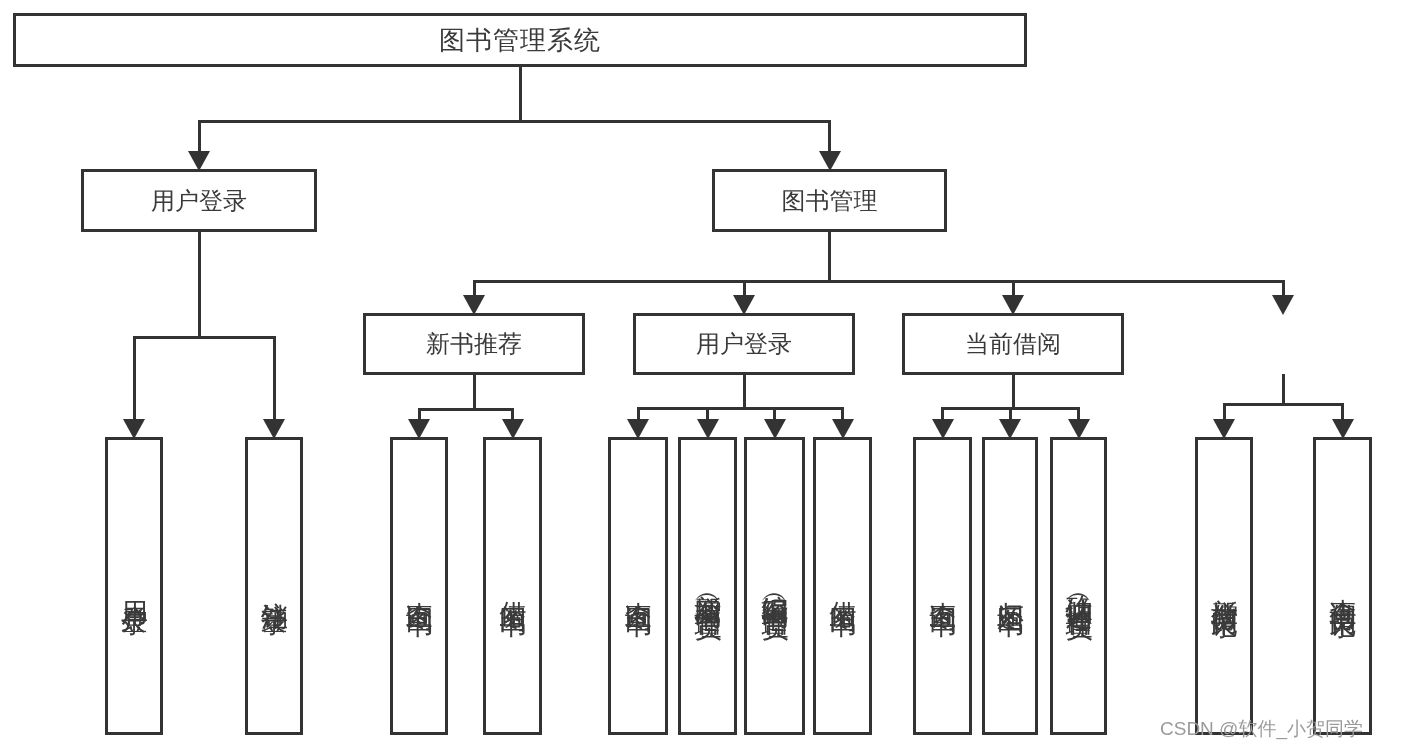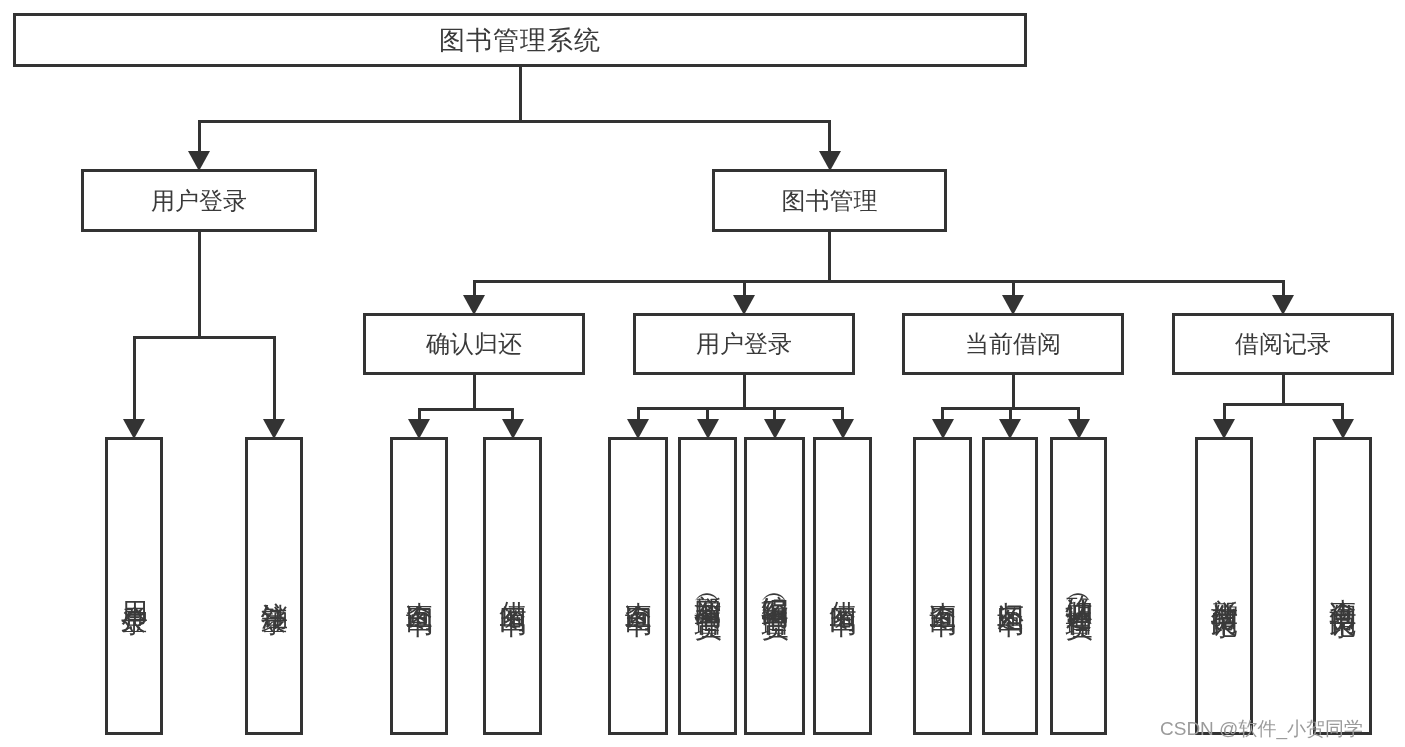--- a/index.html
+++ b/index.html
@@ -83,21 +83,21 @@
     <div class="arrow" style="left: 408px; top: 419px;"></div>
     <div class="node v" style="left: 390px; top: 437px; width: 58px; height: 298px;">
       <span class="lbl">查询图书</span>
     </div>
     <div class="cline" style="left: 511px; top: 408px; width: 3px; height: 11px;"></div>
     <div class="arrow" style="left: 501.5px; top: 419px;"></div>
     <div class="node v" style="left: 483px; top: 437px; width: 59px; height: 298px;">
       <span class="lbl">借阅图书</span>
     </div>
     <div class="node h" style="left: 363px; top: 313px; width: 222px; height: 62px;">
-      <span class="lbl">确认归还</span>
+      <span class="lbl">新书推荐</span>
     </div>
     <div class="cline" style="left: 742.5px; top: 280px; width: 3px; height: 15px;"></div>
     <div class="arrow" style="left: 733px; top: 295px;"></div>
     <div class="cline" style="left: 742.5px; top: 374px; width: 3px; height: 36px;"></div>
     <div class="cline" style="left: 636.5px; top: 407px; width: 207.5px; height: 3px;"></div>
     <div class="cline" style="left: 636.5px; top: 407px; width: 3px; height: 12px;"></div>
     <div class="arrow" style="left: 627px; top: 419px;"></div>
     <div class="node v" style="left: 608px; top: 437px; width: 60px; height: 298px;">
       <span class="lbl">查询图书</span>
     </div>
@@ -148,22 +148,19 @@
     <div class="cline" style="left: 1222.5px; top: 403px; width: 3px; height: 16px;"></div>
     <div class="arrow" style="left: 1213px; top: 419px;"></div>
     <div class="node v" style="left: 1195px; top: 437px; width: 58px; height: 298px;">
       <span class="lbl">新增借阅记录</span>
     </div>
     <div class="cline" style="left: 1341px; top: 403px; width: 3px; height: 16px;"></div>
     <div class="arrow" style="left: 1331.5px; top: 419px;"></div>
     <div class="node v" style="left: 1313px; top: 437px; width: 59px; height: 298px;">
       <span class="lbl">查询借阅记录</span>
     </div>
-    <div class="node h" style="left: 1172px; top: 313px; width: 222px; height: 62px;">
-      <span class="lbl">借阅记录</span>
-    </div>
     <div class="node h" style="left: 712px; top: 169px; width: 235px; height: 63px;">
       <span class="lbl">图书管理</span>
     </div>
     <div class="node h title" style="left: 13px; top: 13px; width: 1014px; height: 54px;">
       <span class="lbl">图书管理系统</span>
     </div>
   </div>
 
 </body></html>

